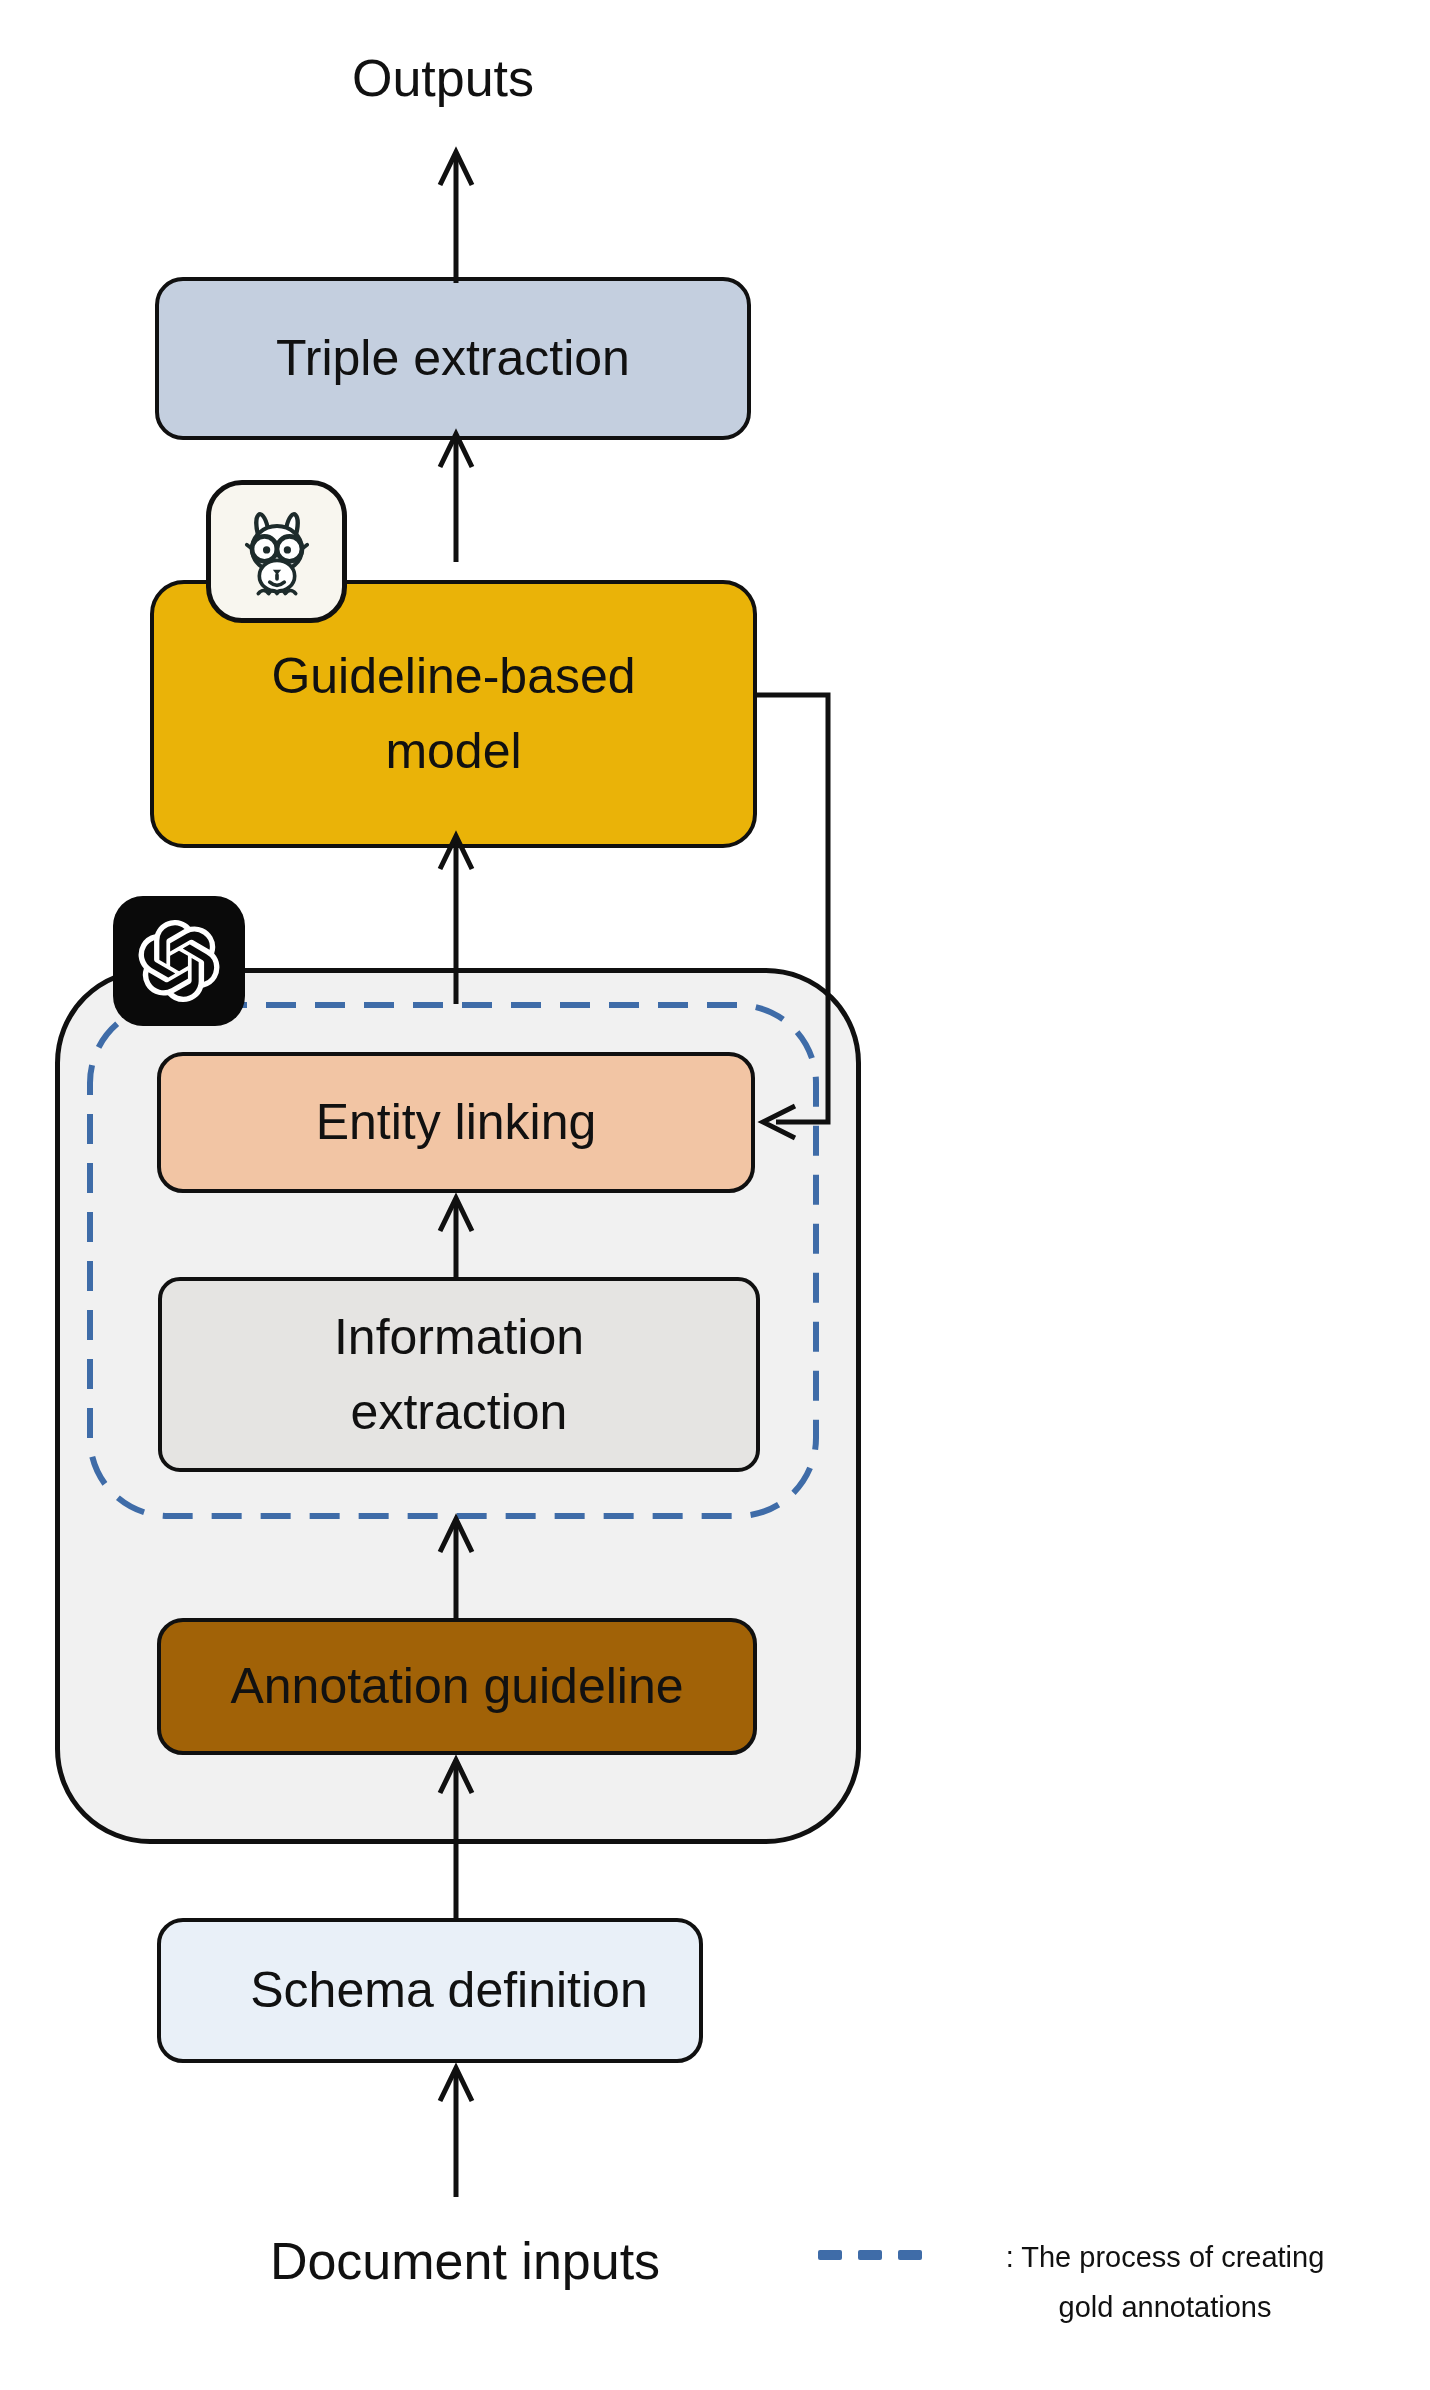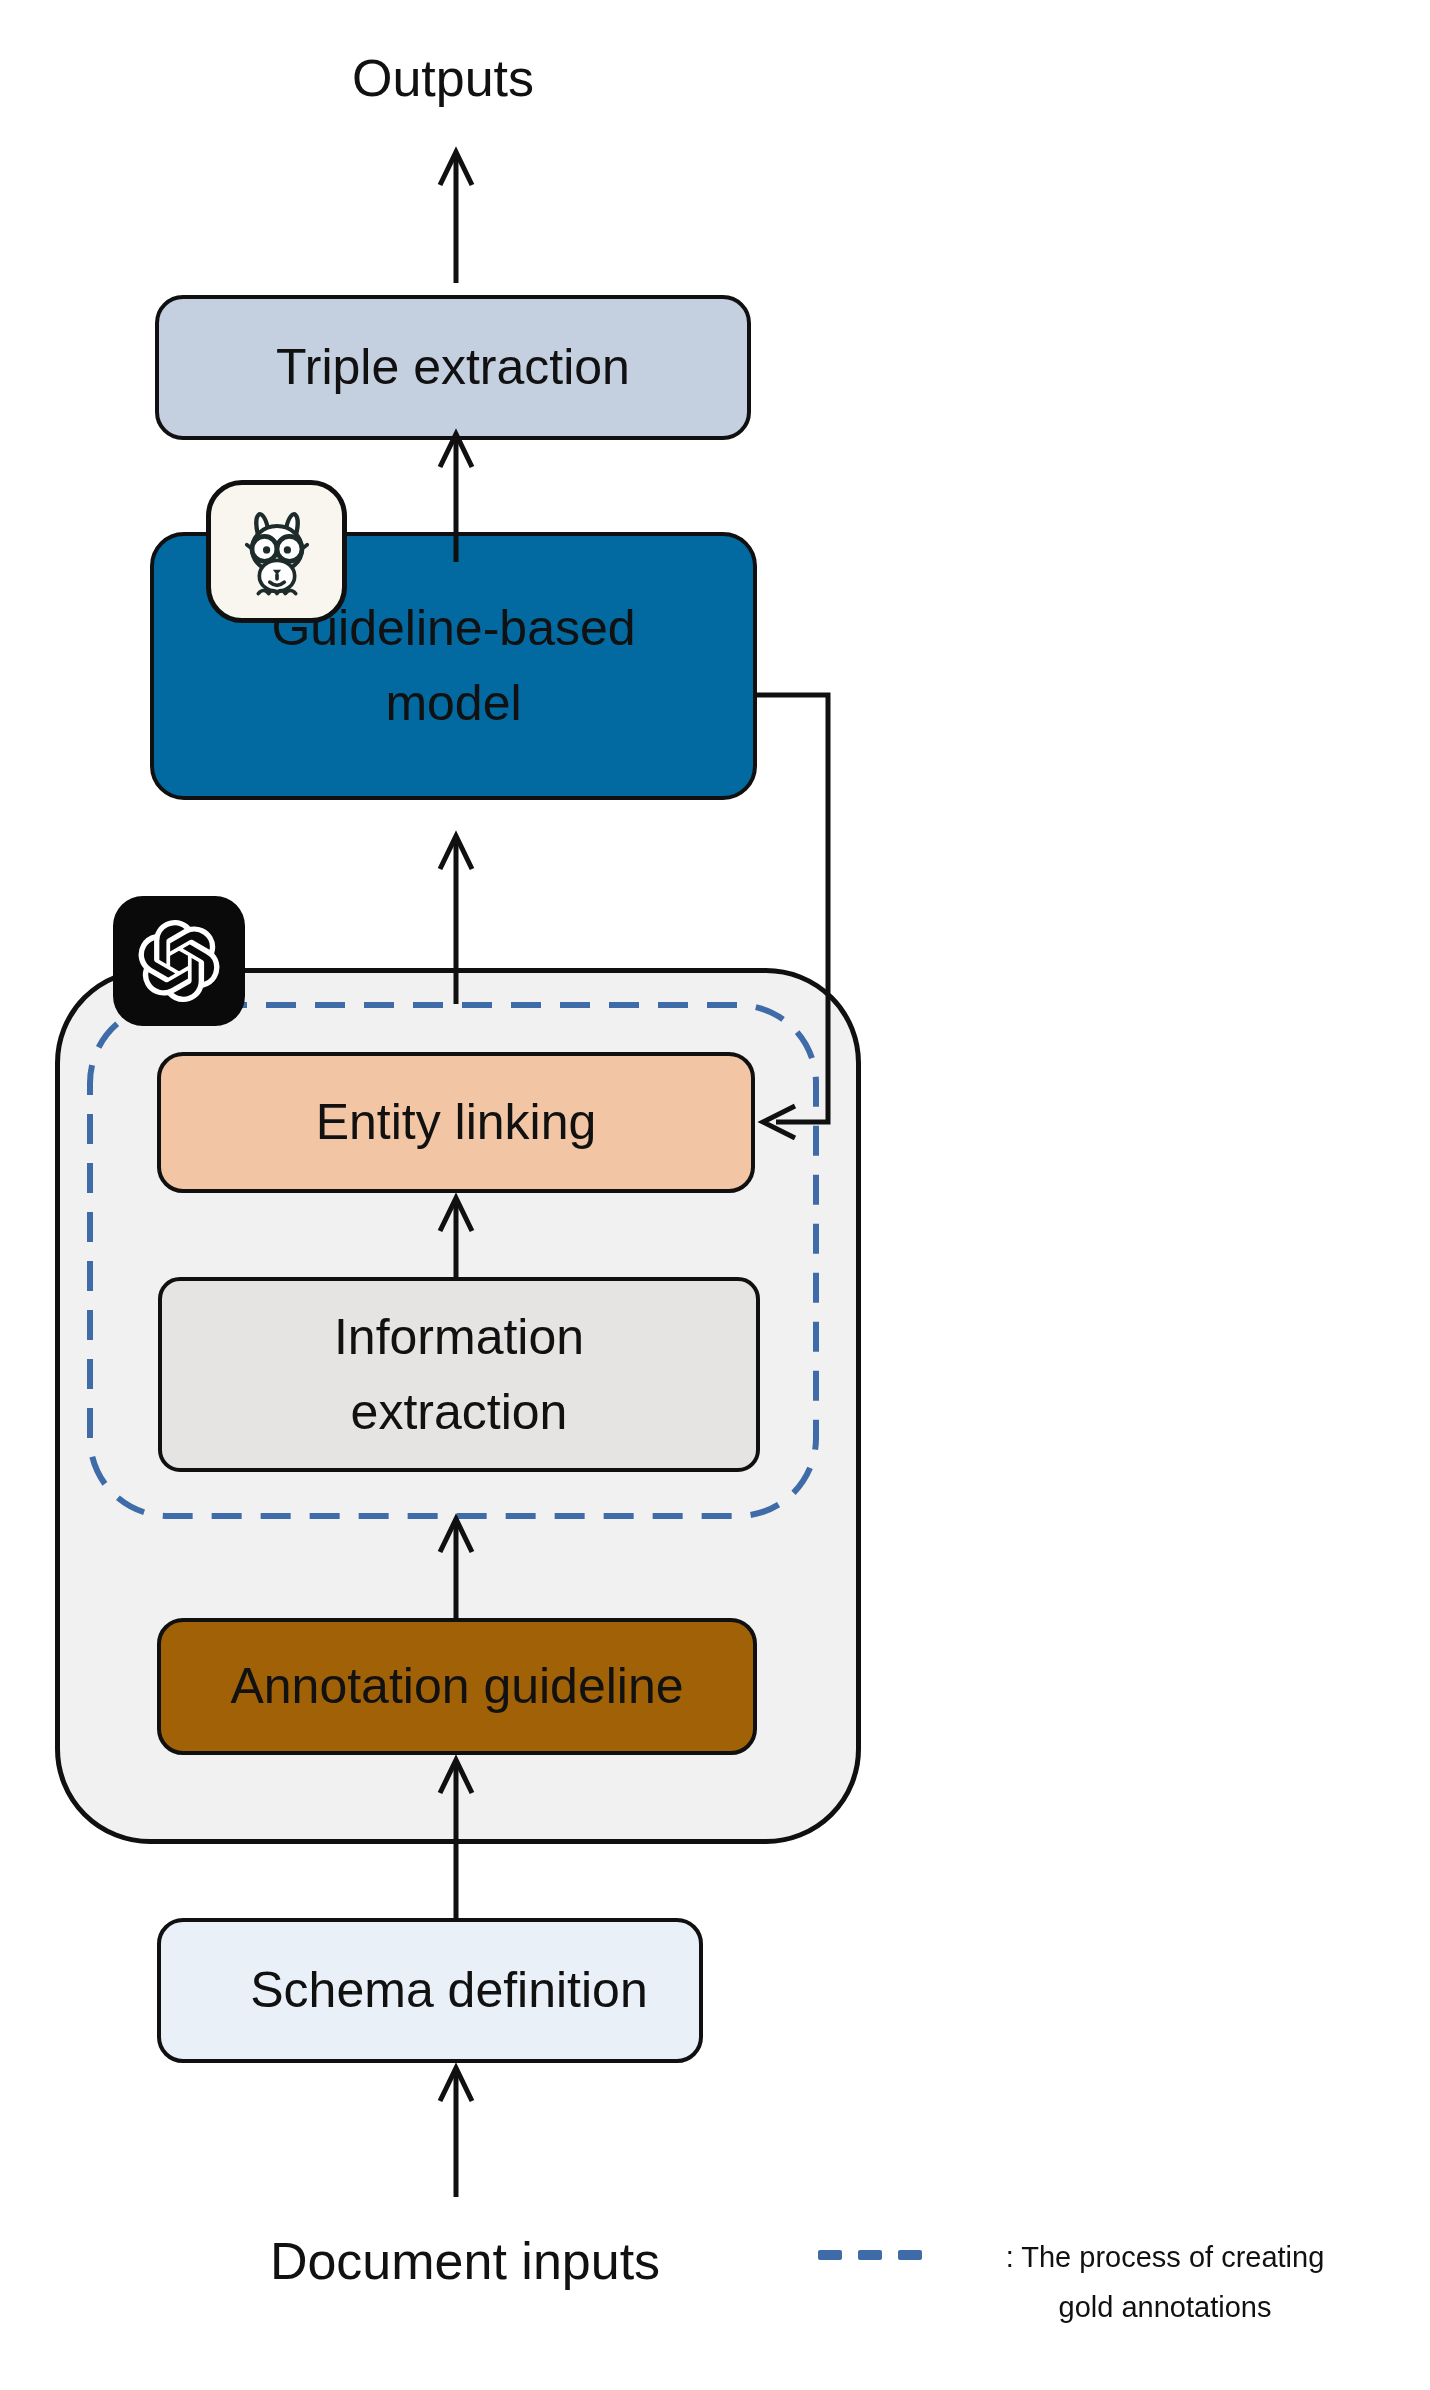--- a/index.html
+++ b/index.html
@@ -25,22 +25,22 @@
   #overlay{z-index:6;}
   
   .pbox{
     border:4.5px solid #101010;
     display:flex;align-items:center;justify-content:center;
     text-align:center;
     font-size:50px;line-height:1.5;
     z-index:4;
     box-sizing:border-box;
   }
-  .box-te{left:155px;top:295px;width:596px;height:145px;background:#c4cfdf;border-radius:28px;}
-  .box-gbm{left:150px;top:532px;width:607px;height:268px;background:#0369a1;border-radius:34px;}
+  .box-te{left:155px;top:277px;width:596px;height:163px;background:#c4cfdf;border-radius:28px;}
+  .box-gbm{left:150px;top:580px;width:607px;height:268px;background:#eab308;border-radius:34px;}
   .box-el{left:157px;top:1052px;width:598px;height:141px;background:#f2c5a4;border-radius:26px;}
   .box-ie{left:158px;top:1277px;width:602px;height:195px;background:#e5e4e2;border-radius:22px;}
   .box-ag{left:157px;top:1618px;width:600px;height:137px;background:#a16207;border-radius:26px;}
   .box-sd{left:157px;top:1918px;width:546px;height:145px;background:#e9f0f8;border-radius:26px;padding-left:38px;}
   .wrap2{display:inline-block;}
   .box-gbm .wrap2{max-width:480px;}
   .box-ie .wrap2{max-width:470px;}
   
   .end-label{
     font-size:52px;font-weight:normal;line-height:66px;

